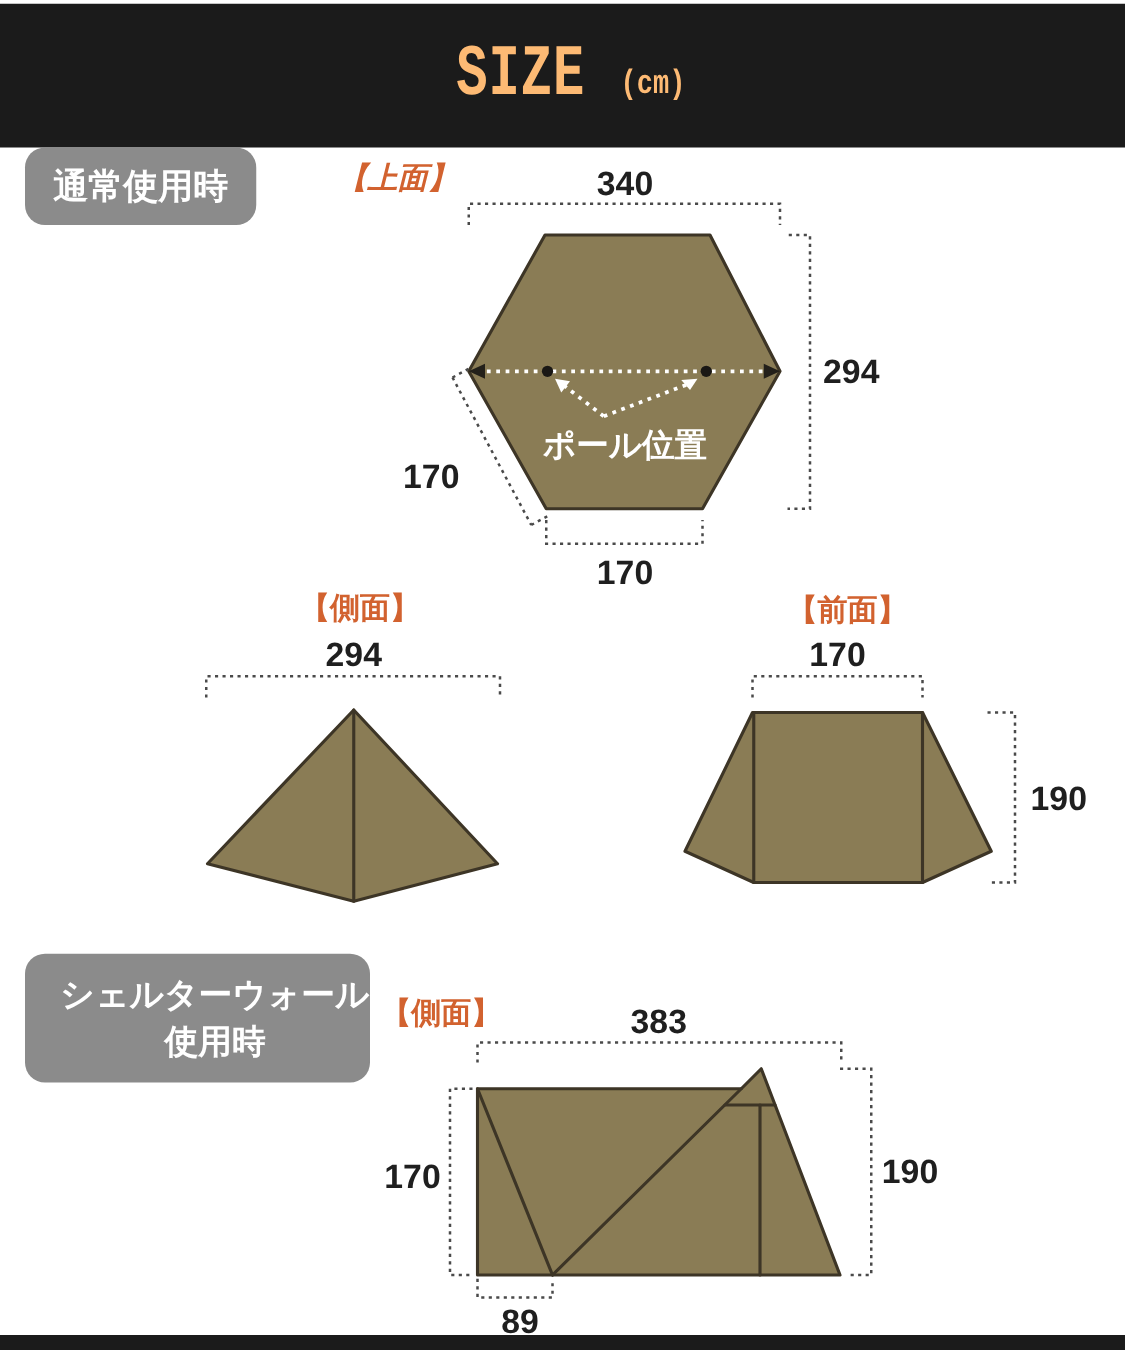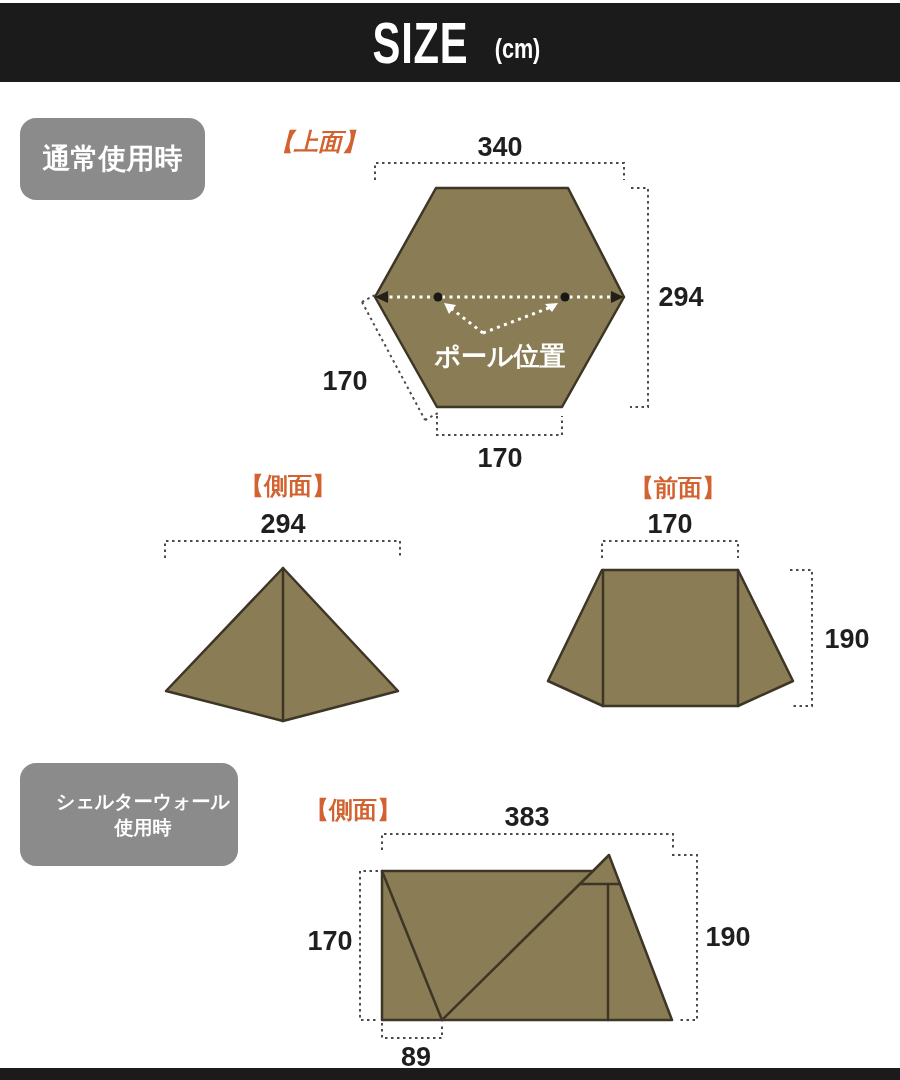--- a/index.html
+++ b/index.html
@@ -4,44 +4,45 @@
 <style>
   * { margin:0; padding:0; box-sizing:border-box; }
   html,body { background:#fff; }
   .page {
     position:relative; width:900px; height:1080px; margin:0 auto;
     background:#fff; overflow:hidden;
     font-family:"Liberation Sans","DejaVu Sans",sans-serif;
   }
   
   .header {
-    position:absolute; left:0; top:3px; width:900px; height:79px;
+    position:absolute; left:0; top:3px; width:900px; height:115px;
     background:#1b1b1b; display:flex; align-items:center; justify-content:center;
-    color:#ffffff;
+    color:#fdba74;
+    font-family:Liberation Mono, monospace;
   }
   .header .size-word {
     display:inline-block; font-size:58px; font-weight:700; letter-spacing:1px;
     transform:scaleX(0.72); transform-origin:center;
   }
   .header .unit-word {
     display:inline-block; font-size:27px; font-weight:700; margin-left:2px; margin-top:14px;
     transform:scaleX(0.8);
   }
   
   .footer-bar {
     position:absolute; left:0; bottom:0; width:900px; height:12px; background:#1b1b1b;
   }
   
   .badge {
     position:absolute; background:#8b8b8b; color:#fff; border-radius:16px;
     display:flex; flex-direction:column; align-items:center; justify-content:center;
     font-weight:700; text-align:center;
   }
-  .badge-normal { left:20px; top:118px; width:185px; height:82px; font-size:28px; }
-  .badge-shelter { left:20px; top:763px; width:218px; height:103px; font-size:19px; line-height:1.35;padding-left:28px; }
+  .badge-normal { left:20px; top:118px; width:185px; height:62px; font-size:28px; }
+  .badge-shelter { left:20px; top:763px; width:276px; height:103px; font-size:27px; line-height:1.35;padding-left:28px; }
   
   .view-label {
     position:absolute; color:#d2622f; font-weight:700; font-size:24px; white-space:nowrap;
   }
   .label-top    { left:270px; top:126px;font-style:italic; }
   .label-side   { left:240px; top:470px; }
   .label-front  { left:630px; top:472px; }
   .label-shside { left:305px; top:794px; }
   
   svg { position:absolute; overflow:visible; }

